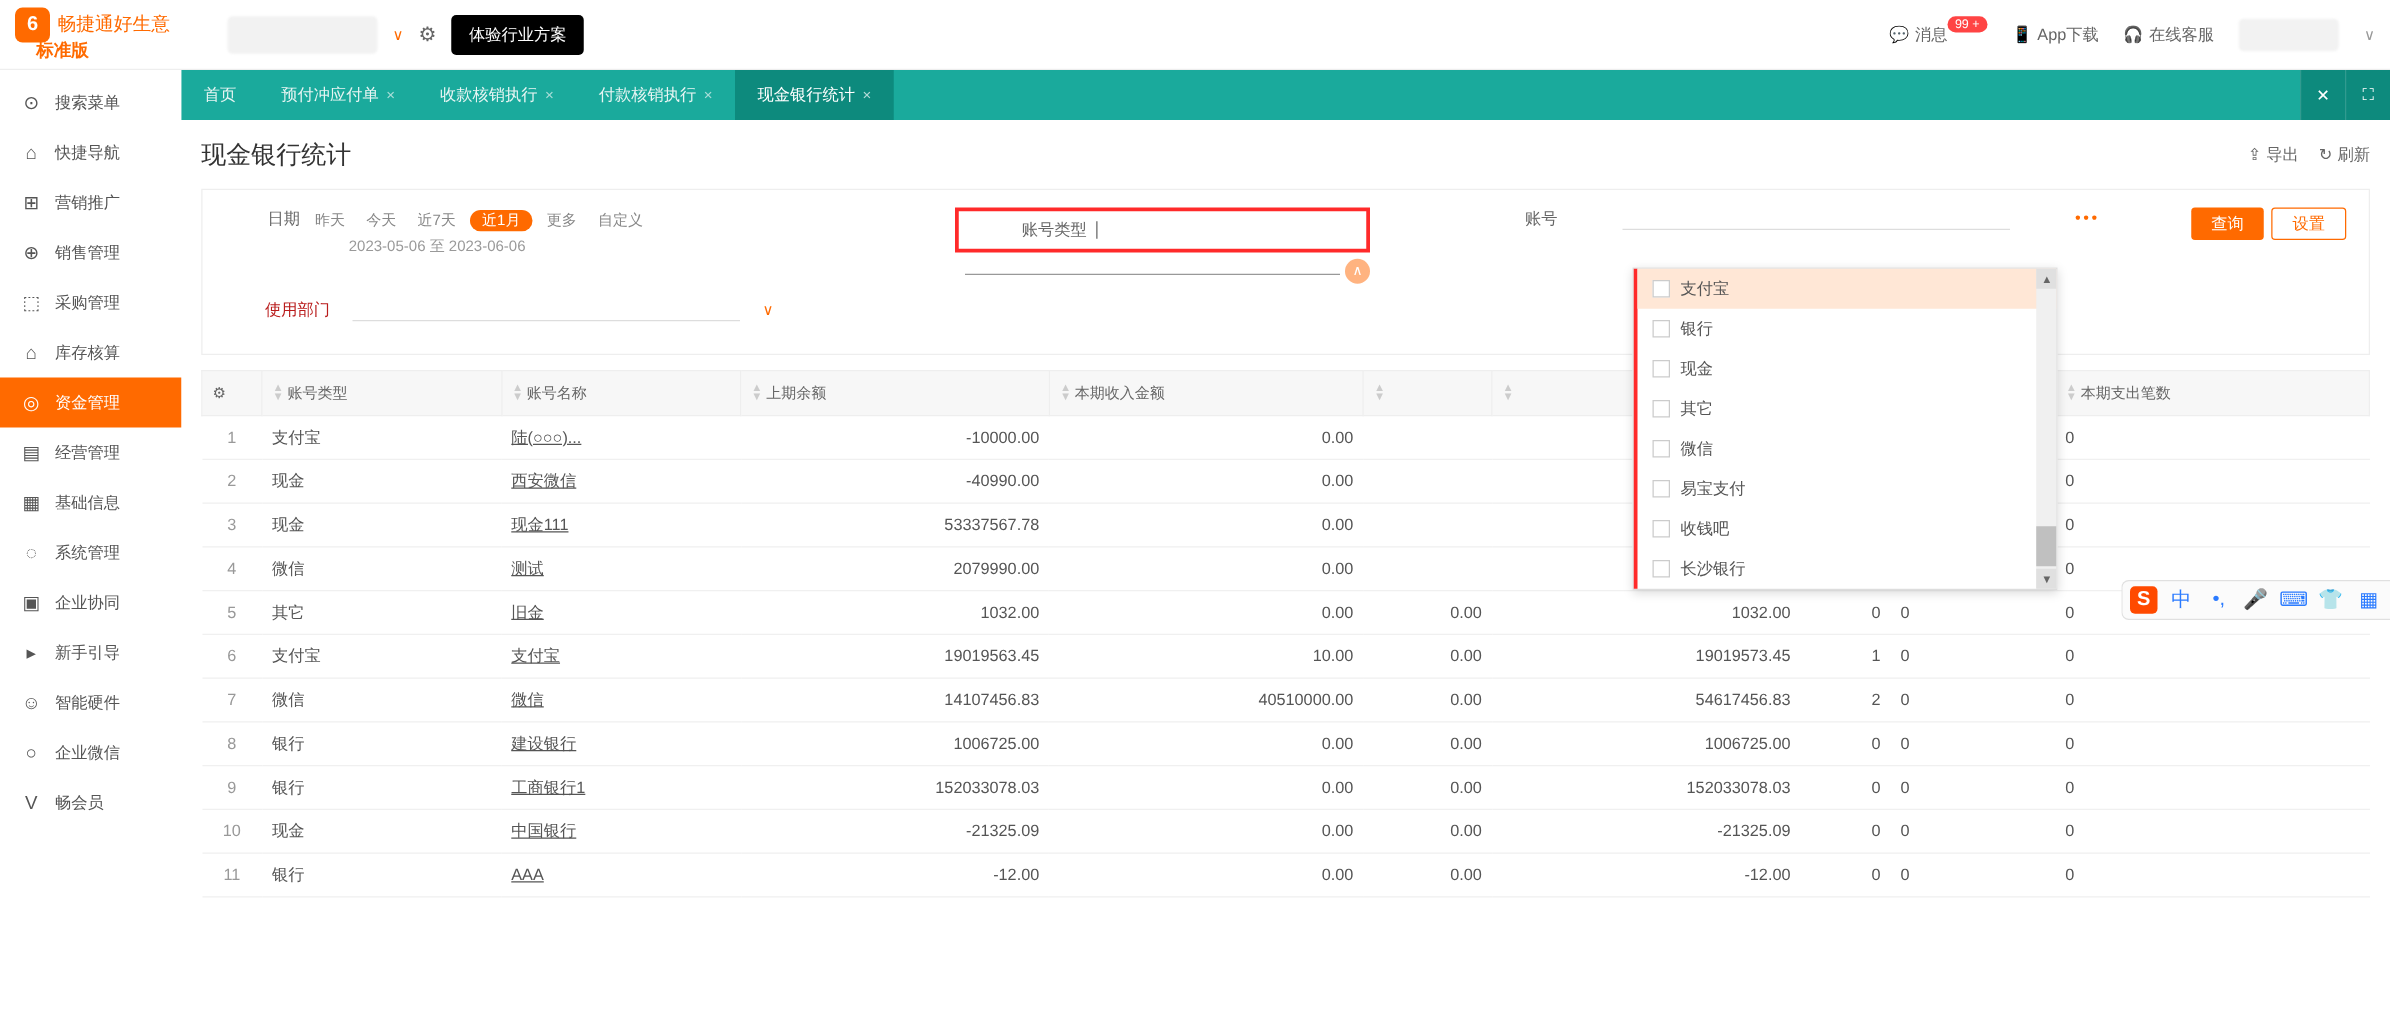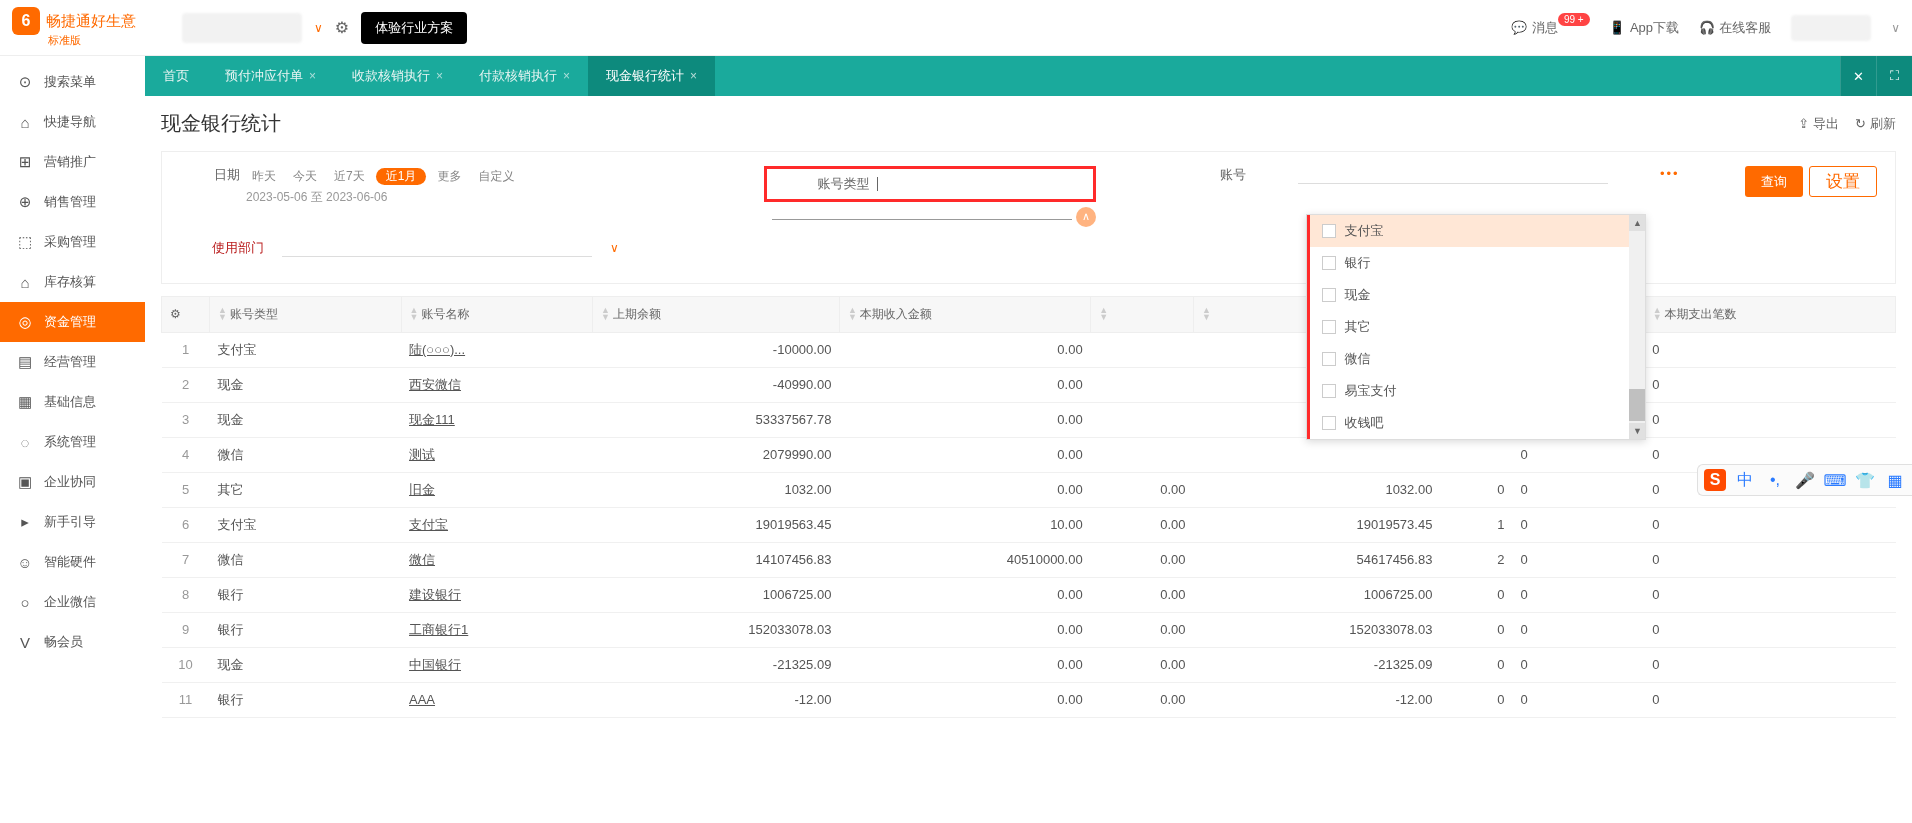--- a/index.html
+++ b/index.html
@@ -3,21 +3,21 @@
   <meta charset="utf-8">
   <style>
     * { margin: 0; padding: 0; box-sizing: border-box; font-family: "Microsoft YaHei", sans-serif; }
     body { font-size: 13px; color: #333; background: #fff; }
     
     
     .top-header { display: flex; align-items: center; height: 56px; padding: 0 12px; border-bottom: 1px solid #eee; }
     .brand { display: flex; align-items: center; min-width: 140px; }
     .brand-logo { width: 28px; height: 28px; border-radius: 6px; background: #ff6a00; color: #fff; font-weight: bold; display: flex; align-items: center; justify-content: center; font-size: 16px; margin-right: 6px; }
     .brand-text { font-size: 15px; color: #ff6a00; font-weight: 500; }
-    .brand-sub { color: #ff6a00; font-size: 11px; margin-left: 36px; margin-top: -2px; }
+    .brand-sub { color: #ff6a00; font-size: 14px; margin-left: 17px; margin-top: -2px; font-weight: bold; }
     .company-area { display: flex; align-items: center; margin-left: 30px; gap: 12px; }
     .company-blur { width: 120px; height: 30px; background: #f2f2f2; border-radius: 4px; filter: blur(1px); }
     .chevron-down { color: #ff6a00; font-size: 12px; }
     .gear { color: #666; font-size: 16px; }
     .btn-orange { background: #000000; color: #fff; padding: 7px 14px; border-radius: 4px; border: none; cursor: pointer; font-size: 13px; }
     .header-right { margin-left: auto; display: flex; align-items: center; gap: 20px; color: #666; font-size: 13px; }
     .header-link { display: flex; align-items: center; gap: 4px; cursor: pointer; }
     .badge { background: #ff4444; color: #fff; border-radius: 10px; padding: 1px 6px; font-size: 10px; position: relative; top: -8px; margin-left: -4px; }
     .user-blur { width: 80px; height: 26px; background: #f2f2f2; border-radius: 4px; filter: blur(1px); }
     .chevron-user { color: #999; font-size: 12px; }
@@ -47,31 +47,31 @@
     .page-actions { margin-left: auto; display: flex; gap: 16px; color: #666; font-size: 13px; }
     .page-action { display: flex; align-items: center; gap: 4px; cursor: pointer; }
     
     
     .filter-card { background: #fff; border: 1px solid #eee; padding: 14px 18px; margin-bottom: 12px; position: relative; }
     .filter-row { display: flex; align-items: center; gap: 10px; margin-bottom: 12px; }
     .filter-label { color: #666; font-size: 13px; min-width: 60px; text-align: right; margin-right: 6px; }
     .date-tokens { display: flex; gap: 5px; align-items: center; }
     .date-token { color: #888; padding: 2px 6px; font-size: 12px; cursor: pointer; }
     .date-token.active { background: #ff6a00; color: #fff; border-radius: 10px; padding: 0 10px; }
-    .date-range { color: #999; font-size: 12px; margin-top: 2px; }
+    .date-range { color: #999; font-size: 12px; margin-top: 2px; margin-left: 33px; }
     .account-type-box { margin-left: 200px; position: relative; }
     .hl-box { border: 3px solid #ff2a2a; padding: 6px 14px 6px 50px; min-width: 110px; display: flex; align-items: center; gap: 8px; font-size: 13px; color: #666; }
     .type-underline { border-bottom: 1px solid #999; width: 300px; display: inline-block; height: 18px; margin-left: 8px; }
     .chevron-circle { background: #ffb380; color: #fff; border-radius: 50%; width: 20px; height: 20px; display: inline-flex; align-items: center; justify-content: center; font-size: 11px; margin-left: auto; }
     .account-label { margin-left: 80px; color: #666; font-size: 13px; }
     .account-underline { border-bottom: 1px solid #ddd; width: 310px; display: inline-block; height: 18px; margin-left: 8px; }
     .more-dots { color: #ff6a00; letter-spacing: 2px; margin-left: 8px; }
     .filter-buttons { display: flex; flex-direction: row; gap: 6px; margin-left: auto; }
     .btn-query { background: #ff6a00; color: #fff; padding: 4px 16px; border: none; border-radius: 3px; font-size: 13px; cursor: pointer; }
-    .btn-outline { background: #fff; color: #ff6a00; border: 1px solid #ff6a00; padding: 3px 16px; border-radius: 3px; font-size: 17px; cursor: pointer; }
+    .btn-outline { background: #fff; color: #ff6a00; border: 1px solid #ff6a00; padding: 3px 16px; border-radius: 3px; font-size: 13px; cursor: pointer; }
     .dept-label { color: #b91c1c; font-size: 13px; }
     .dept-underline { border-bottom: 1px solid #ddd; width: 310px; display: inline-block; height: 18px; margin-left: 8px; }
     .dept-chevron { color: #ff6a00; font-size: 12px; margin-left: 8px; }
     
     
     .dropdown { position: absolute; top: 48px; left: 542px; width: 340px; background: #fff; border: 1px solid #ddd; box-shadow: 0 2px 8px rgba(0,0,0,0.15); z-index: 10; }
     .dropdown-inner { border-left: 3px solid #ff2a2a; padding: 0; }
     .dd-item { display: flex; align-items: center; padding: 7px 12px; gap: 8px; font-size: 13px; color: #555; cursor: pointer; }
     .dd-item:first-child { background: #ffe7d6; }
     .dd-check { width: 14px; height: 14px; border: 1px solid #ccc; background: #fff; }
@@ -288,20 +288,24 @@
                     <span>微信</span>
                   </div>
                   <div class="dd-item">
                     <span class="dd-check"></span>
                     <span>易宝支付</span>
                   </div>
                   <div class="dd-item">
                     <span class="dd-check"></span>
                     <span>收钱吧</span>
                   </div>
+                  <div class="dd-item">
+                    <span class="dd-check"></span>
+                    <span>长沙银行</span>
+                  </div>
                 </div>
               <div class="dd-scroll">
                 <div class="dd-scroll-arrow">▲</div>
                 <div class="dd-scroll-thumb"></div>
                 <div class="dd-scroll-arrow bottom">▼</div>
               </div>
             </div>
           </div>
 
           <span class="account-label">账号</span>

